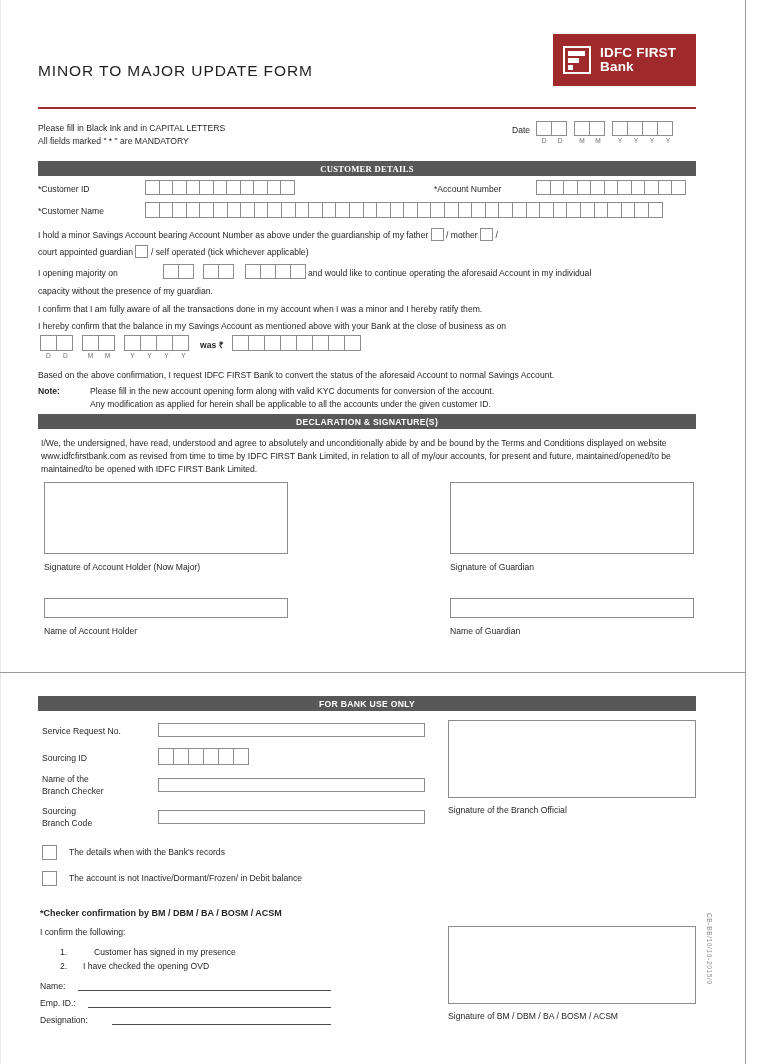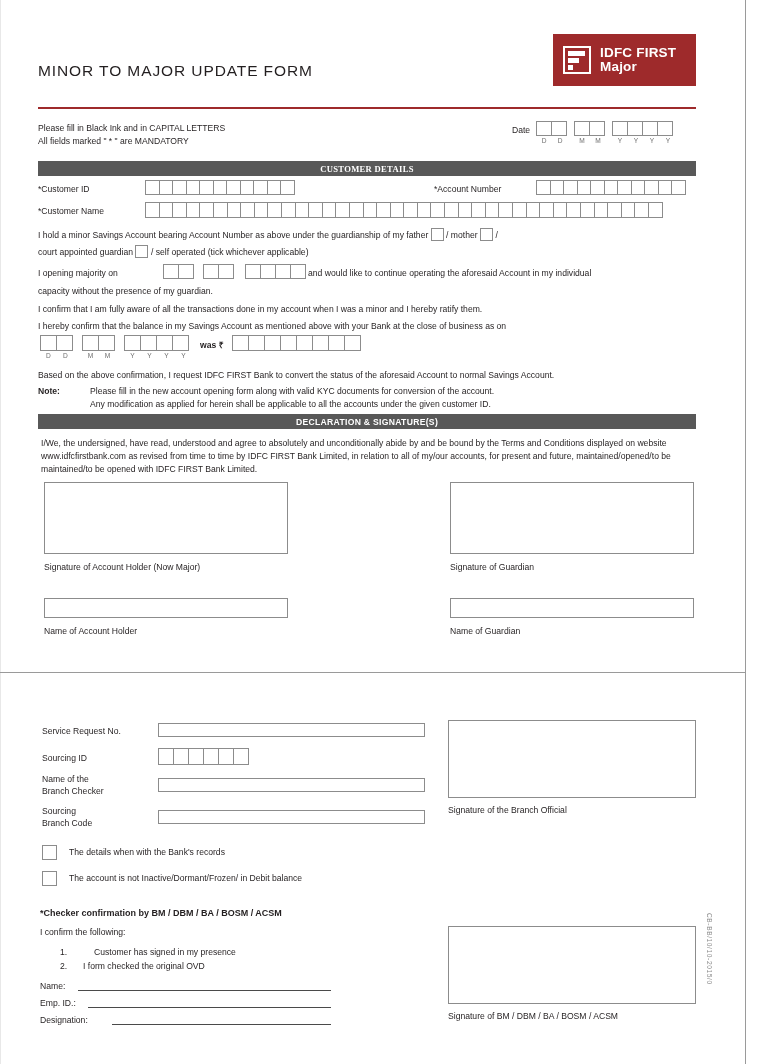--- a/index.html
+++ b/index.html
@@ -86,21 +86,21 @@
   <div class="form-title">MINOR TO MAJOR UPDATE FORM</div>
 
   <div class="logo">
     <span class="logo-mark">
       <i class="b1"></i>
         <i class="b2"></i>
         <i class="b3"></i>
     </span>
     <span class="logo-text">
       <span>IDFC FIRST</span><br>
-      <span>Major</span>
+      <span>Bank</span>
     </span>
   </div>
 
   <div class="red-rule"></div>
 
   <div class="fill-note">
     <div>Please fill in Black Ink and in CAPITAL LETTERS</div>
     <div>All fields marked " * " are MANDATORY</div>
   </div>
 
@@ -315,20 +315,21 @@
 
   <div class="sigbox" style="left:450px; top:482px; width:244px; height:72px;"></div>
   <div class="siglabel" style="left:450px; top:562px; width:244px;">Signature of Guardian</div>
 
   <div class="sigbox" style="left:44px; top:598px; width:244px; height:20px;"></div>
   <div class="siglabel" style="left:44px; top:626px; width:244px;">Name of Account Holder</div>
 
   <div class="sigbox" style="left:450px; top:598px; width:244px; height:20px;"></div>
   <div class="siglabel" style="left:450px; top:626px; width:244px;">Name of Guardian</div>
 
+  <div class="secbar" style="left:38px; top:696px; width:658px;">FOR BANK USE ONLY</div>
 
   <div class="flabel" style="left:42px; top:726px;">Service Request No.</div>
   <div class="fieldbox" style="left:158px; top:723px; width:267px;"></div>
 
   <div class="flabel" style="left:42px; top:753px;">Sourcing ID</div>
   <div class="boxrow" id="emp-id" style="position:absolute; left:158px; top:748px;">
       <span class="bx" style="width: 16px; height: 17px;"></span>
       <span class="bx" style="width: 16px; height: 17px;"></span>
       <span class="bx" style="width: 16px; height: 17px;"></span>
       <span class="bx" style="width: 16px; height: 17px;"></span>
@@ -362,21 +363,21 @@
   </div>
 
   <div class="ftxt bold" style="left:40px; top:906px; font-size:9px;">*Checker confirmation by BM / DBM / BA / BOSM / ACSM</div>
 
   <div class="ftxt" style="left:40px; top:926px;">I confirm the following:</div>
 
   <div class="ftxt" style="left:60px; top:946px;">1.</div>
   <div class="ftxt" style="left:94px; top:946px;">Customer has signed in my presence</div>
 
   <div class="ftxt" style="left:60px; top:960px;">2.</div>
-  <div class="ftxt" style="left:83px; top:960px;">I form checked the original OVD</div>
+  <div class="ftxt" style="left:83px; top:960px;">I have checked the opening OVD</div>
 
   <div class="ftxt" style="left:40px; top:980px;">Name:</div>
   <div class="dotline" style="left:78px; top:990px; width:253px;"></div>
 
   <div class="ftxt" style="left:40px; top:997px;">Emp. ID.:</div>
   <div class="dotline" style="left:88px; top:1007px; width:243px;"></div>
 
   <div class="ftxt" style="left:40px; top:1014px;">Designation:</div>
   <div class="dotline" style="left:112px; top:1024px; width:219px;"></div>
 

